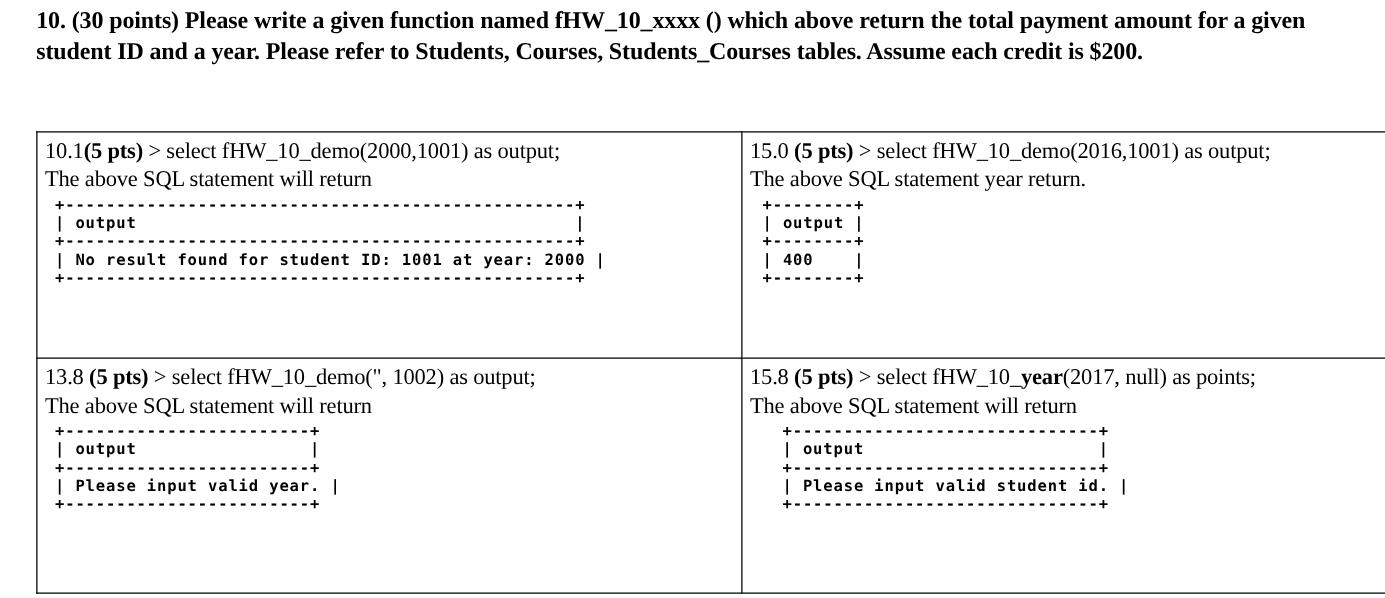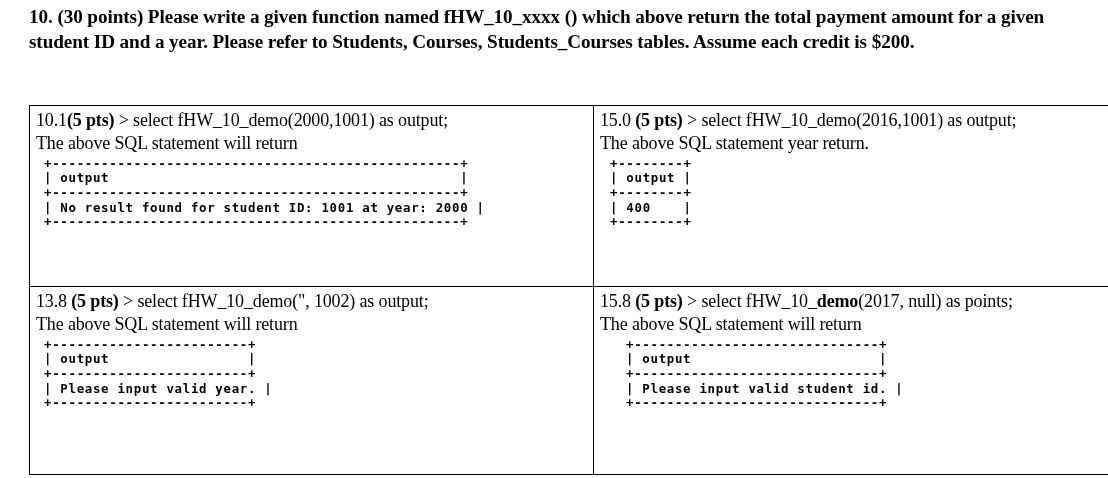--- a/index.html
+++ b/index.html
@@ -116,21 +116,21 @@
       <td class="col-l">
         <div class="prose"><span>13.8</span> <b>(5 pts)</b><span> &gt; select fHW_10_demo(", 1002) as output;</span></div>
         <div class="prose">The above SQL statement will return</div>
         <div class="ascii">+------------------------+
 | output                 |
 +------------------------+
 | Please input valid year. |
 +------------------------+</div>
       </td>
       <td class="col-r">
-        <div class="prose"><span>15.8</span> <b>(5 pts)</b><span> &gt; select fHW_10_</span><b>demo</b><span>(2017, null) as points;</span></div>
+        <div class="prose"><span>15.8</span> <b>(5 pts)</b><span> &gt; select fHW_10_</span><b>year</b><span>(2017, null) as points;</span></div>
         <div class="prose">The above SQL statement will return</div>
         <div class="ascii indent-lg">+------------------------------+
 | output                       |
 +------------------------------+
 | Please input valid student id. |
 +------------------------------+</div>
       </td>
     </tr>
   </tbody>
     </table>

